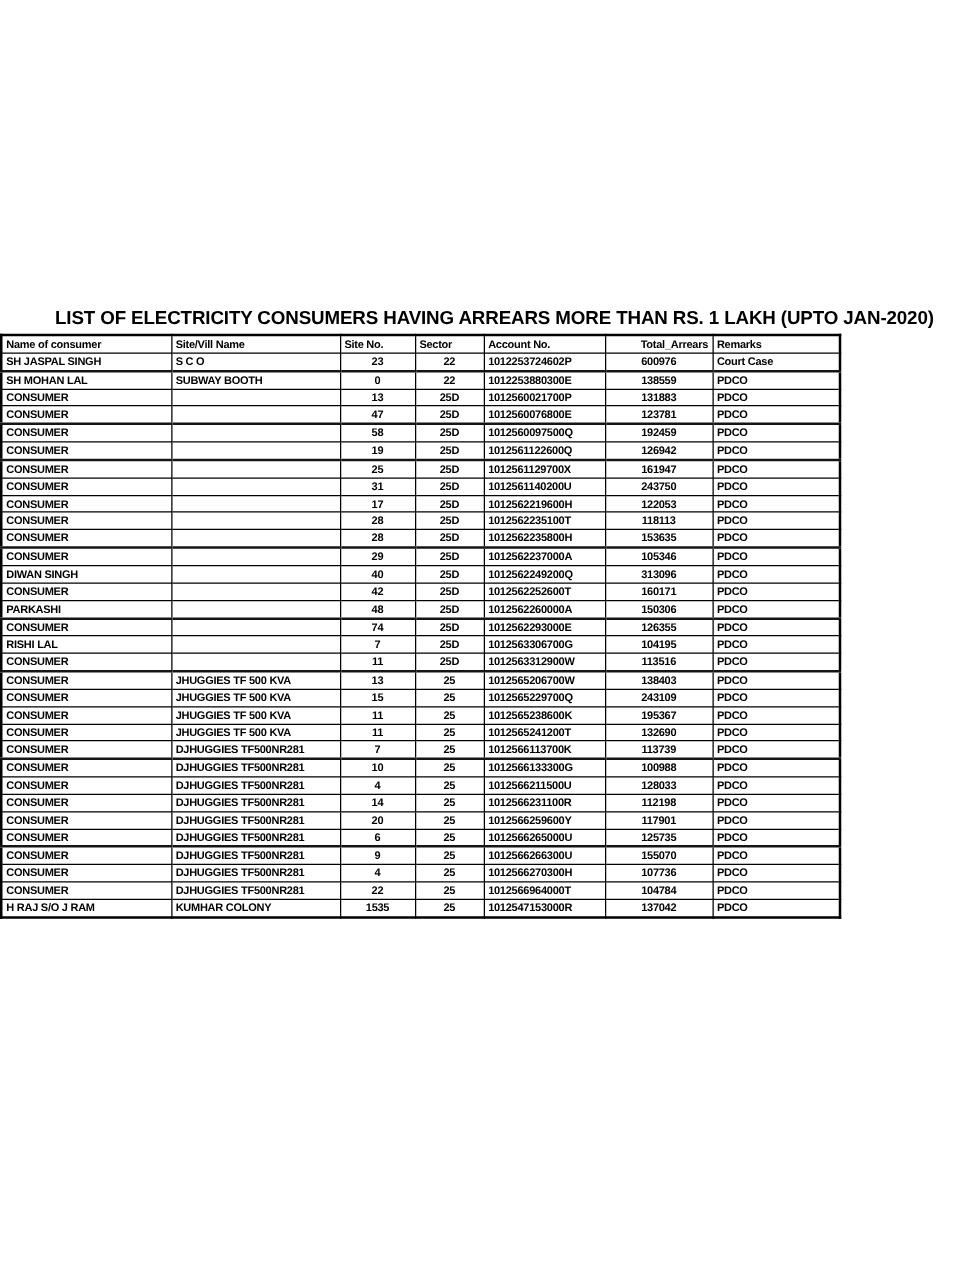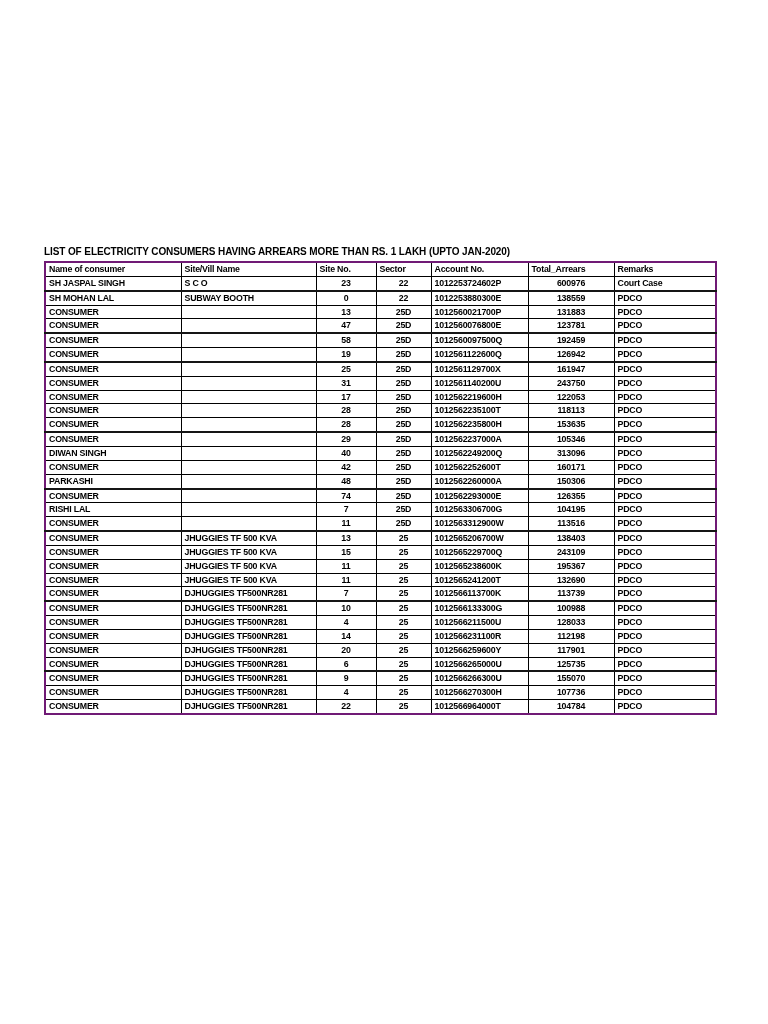--- a/index.html
+++ b/index.html
@@ -13,48 +13,47 @@
     font-family: "Liberation Sans", sans-serif;
     color: #000;
     overflow: hidden;
   }
   .content {
     padding-top: 246px;
   }
   .doc-title {
     width: 672px;
     margin-left: 44px;
-    text-align: left;
+    text-align: right;
     font-weight: bold;
-    font-size: 10px;
+    font-size: 15px;
     letter-spacing: -0.1px;
     margin-bottom: 4px;
     white-space: nowrap;
   }
   table.tbl {
-    margin-left: 44px;
     width: 671px;
     border-collapse: collapse;
     table-layout: fixed;
-    border: 2px solid #701a75;
+    border: 2px solid #000000;
   }
   .tbl th, .tbl td {
     border: 1px solid #000;
     font-size: 8.8px;
     font-weight: bold;
     height: 12.85px;
     padding: 0 3px;
     line-height: 1;
     white-space: nowrap;
     overflow: hidden;
     letter-spacing: -0.2px;
     vertical-align: middle;
   }
   .tbl th { text-align: left; }
-  .tbl th.al-c { text-align: left; }
+  .tbl th.al-c { text-align: right; }
   .al-l { text-align: left; }
   .al-c { text-align: center; padding: 0 1px; }
   tr.thick-after th, tr.thick-after td { border-bottom: 2px solid #151515; }
 </style>
 </head>
 <body>
 
 <div class="content">
   <div class="doc-title">LIST OF ELECTRICITY CONSUMERS HAVING ARREARS MORE THAN RS. 1 LAKH (UPTO JAN-2020)</div>
 
@@ -352,15 +351,24 @@
         </tr>
         <tr>
           <td class="al-l">CONSUMER</td>
           <td class="al-l">DJHUGGIES TF500NR281</td>
           <td class="al-c">22</td>
           <td class="al-c">25</td>
           <td class="al-l">1012566964000T</td>
           <td class="al-c">104784</td>
           <td class="al-l">PDCO</td>
         </tr>
+        <tr>
+          <td class="al-l">H RAJ S/O J RAM</td>
+          <td class="al-l">KUMHAR COLONY</td>
+          <td class="al-c">1535</td>
+          <td class="al-c">25</td>
+          <td class="al-l">1012547153000R</td>
+          <td class="al-c">137042</td>
+          <td class="al-l">PDCO</td>
+        </tr>
       </tbody>
   </table>
 </div>
 
 </body></html>

